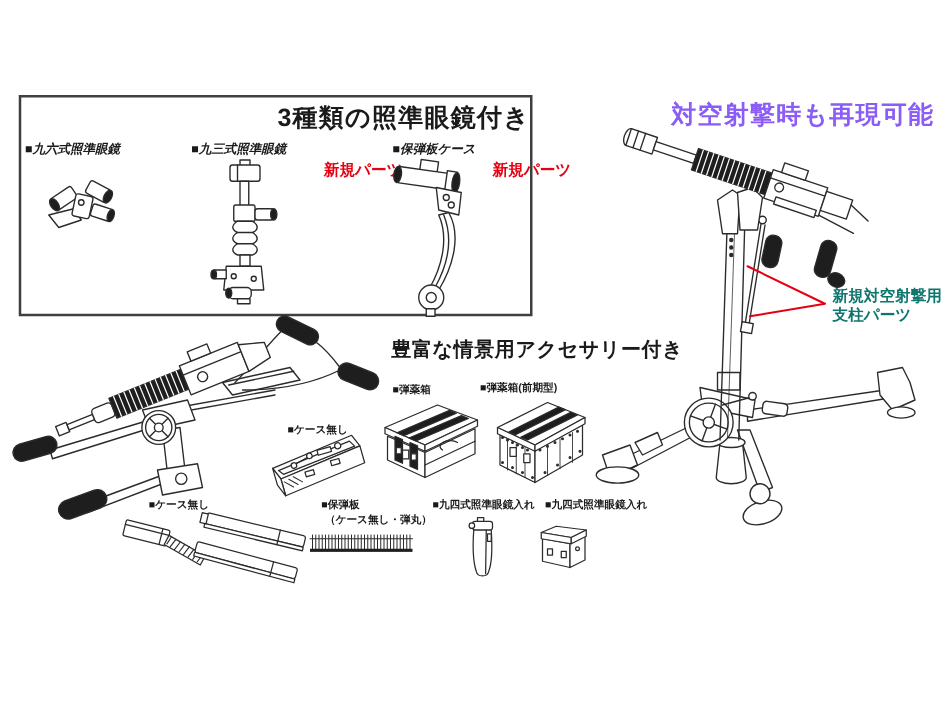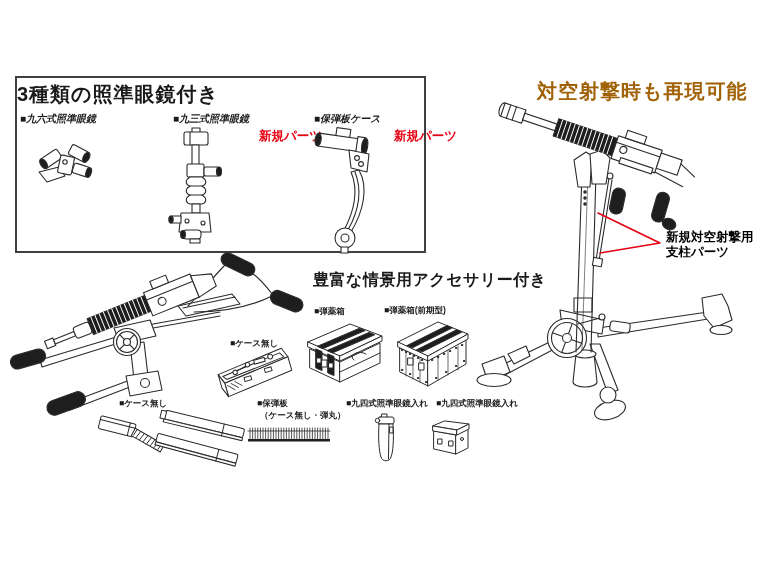--- a/index.html
+++ b/index.html
@@ -4,44 +4,44 @@
 <style>
   * { margin:0; padding:0; box-sizing:border-box; }
   html,body { background:#ffffff; }
   body { width:760px; height:570px; overflow:hidden; }
   .stage { position:relative; width:760px; height:570px; background:#fff;
            font-family:"Liberation Sans", sans-serif; color:#1a1a1a; }
   svg.art { position:absolute; overflow:visible; }
 
   .sight-box { position:absolute; left:15px; top:76px; width:411px; height:177px;
                border:2px solid #3f3f3f; background:#fff; }
-  .sb-title { position:absolute; left:0; right:0; top:3px; text-align:left;
+  .sb-title { position:absolute; left:0; right:0; top:3px; text-align:right;
               font-size:20px; font-weight:bold; letter-spacing:1px; white-space:nowrap; }
   .sb-label { position:absolute; top:34px; font-size:10px; font-weight:bold; white-space:nowrap;font-style:italic; }
   .sb-badge { position:absolute; top:50px; font-size:12.5px; font-weight:bold;
               color:#e50012; white-space:nowrap;margin-left:40px; }
 
   .headline-red { position:absolute; left:537px; top:78px; font-size:20px; font-weight:bold;
-                  color:#a16207; letter-spacing:1px; white-space:nowrap; }
+                  color:#8b5cf6; letter-spacing:1px; white-space:nowrap; }
   .callout { position:absolute; left:666px; top:230px; font-size:12.5px; font-weight:bold;
-             color:#000000; line-height:15px; white-space:nowrap; }
+             color:#0f766e; line-height:15px; white-space:nowrap; }
   .acc-headline { position:absolute; left:313px; top:270px; font-size:16px; font-weight:bold;
                   letter-spacing:0.5px; white-space:nowrap;text-align:center; }
   .small-label { position:absolute; font-size:8.5px; font-weight:bold; white-space:nowrap;padding-left:12px; }
 </style>
 </head>
 <body>
 
 <div class="stage">
 
   <div class="sight-box">
     <div class="sb-title">3種類の照準眼鏡付き</div>
 
     <div class="sb-label" style="left:3px">■九六式照準眼鏡</div>
-    <div class="sb-label" style="left:156px">■九三式照準眼鏡</div>
+    <div class="sb-label" style="left:136px">■九三式照準眼鏡</div>
     <div class="sb-label" style="left:297px">■保弾板ケース</div>
 
     <div class="sb-badge" style="left:202px">新規パーツ</div>
     <div class="sb-badge" style="left:337px">新規パーツ</div>
 
     <svg class="art" style="left:18px;top:64px;width:62px;height:48px" viewBox="0 0 62 48" stroke="#2b2b2b" stroke-width="1.1" fill="none" stroke-linejoin="round" stroke-linecap="round">
       <path d="M4 30L24 25L30 34L12 40Z" fill="#fff"></path>
       <g transform="rotate(-34 18 16)">
         <rect x="6" y="10" width="20" height="11" rx="2" fill="#fff"></rect>
         <ellipse cx="7" cy="15.5" rx="3" ry="5.5" fill="#1e1e1e"></ellipse>

